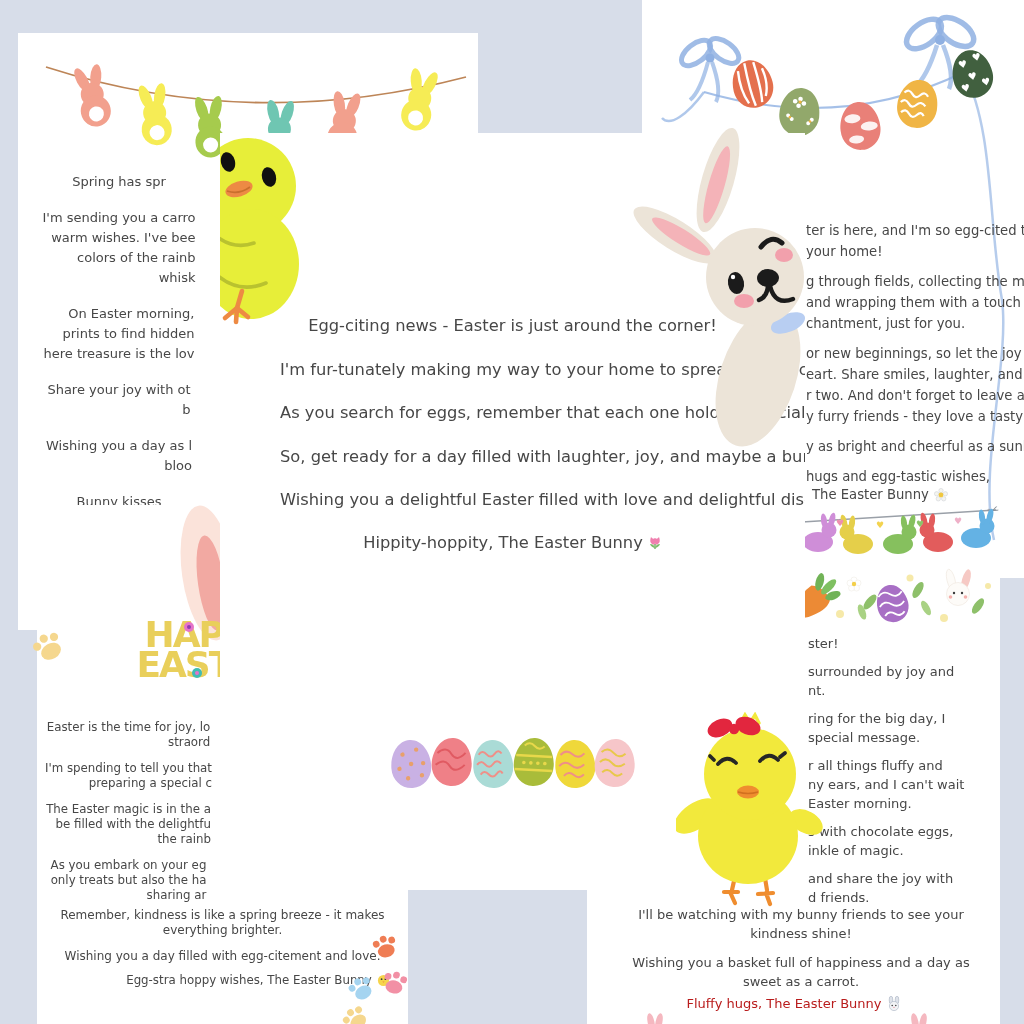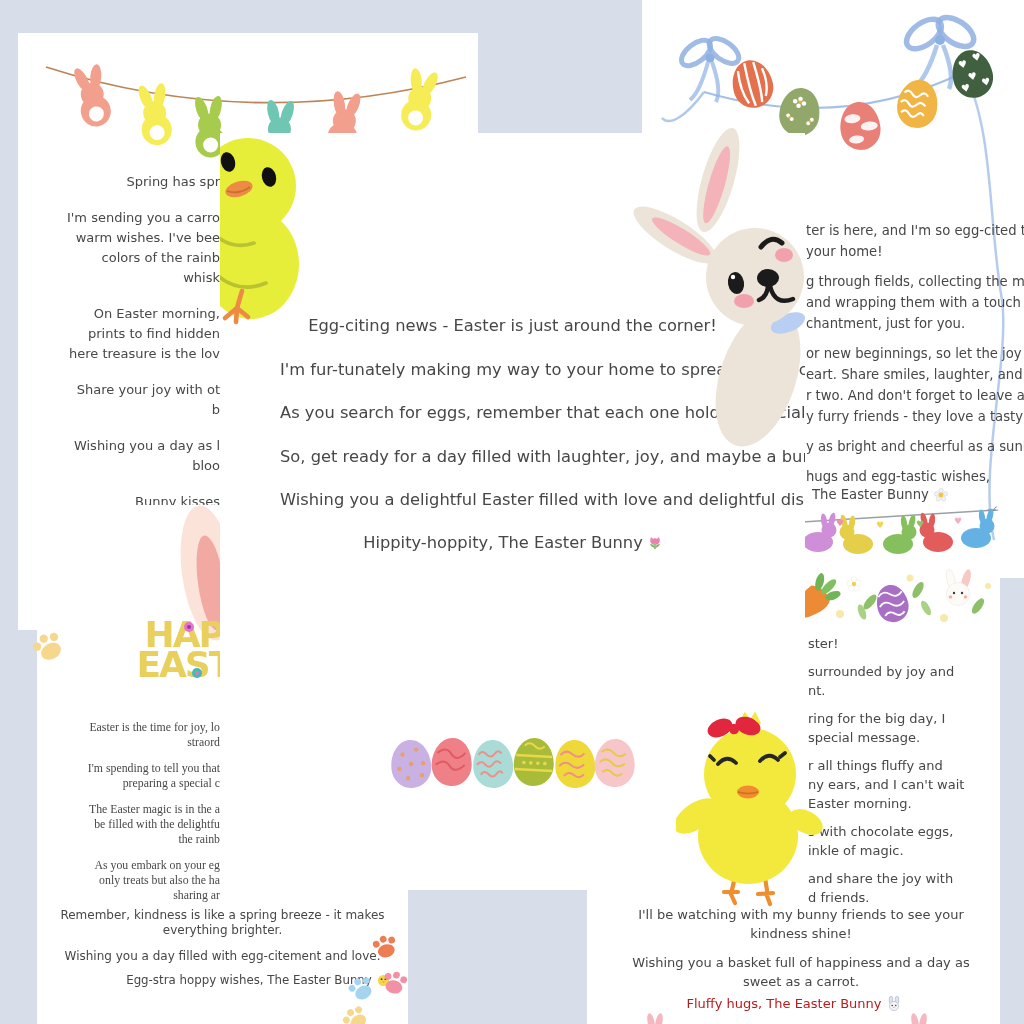--- a/index.html
+++ b/index.html
@@ -7,38 +7,38 @@
     font-family:"DejaVu Sans","Liberation Sans",sans-serif;}
   .page{position:absolute;background:#fff;}
   #page-tr{left:642px;top:0;width:382px;height:578px;z-index:1;}
   #page-br{left:587px;top:558px;width:413px;height:470px;z-index:2;}
   #page-tl{left:18px;top:33px;width:460px;height:597px;z-index:3;}
   #page-bl{left:37px;top:505px;width:371px;height:519px;z-index:4;}
   #page-center{left:220px;top:133px;width:585px;height:757px;z-index:5;overflow:hidden;}
   .clipart{position:absolute;z-index:6;}
   .deco{position:absolute;pointer-events:none;}
   .line{white-space:nowrap;}
-  .frag-right{display:flex;flex-direction:column;align-items:flex-end;text-align:right;}
+  .frag-right{display:flex;flex-direction:column;align-items:center;text-align:right;}
   .frag-left{display:flex;flex-direction:column;align-items:flex-start;text-align:left;}
   
   #tl-frags{position:absolute;left:0;top:139px;width:202px;font-size:13px;line-height:20px;color:#474747;}
   #tl-frags .para{margin-bottom:16px;}
   
   #tr-frags{position:absolute;left:164px;top:220px;font-size:13.2px;line-height:21px;color:#474747;}
   #tr-frags .para{margin-bottom:9px;}
   #tr-sig{position:absolute;left:170px;top:487px;font-size:13.2px;color:#474747;white-space:nowrap;}
   
   #br-frags{position:absolute;left:221px;top:76px;font-size:13px;line-height:19px;color:#474747;}
   #br-frags .para{margin-bottom:9px;}
   #br-full{position:absolute;left:0;top:347px;width:413px;text-align:center;font-size:13px;line-height:19px;color:#474747;}
   #br-full .para{margin-bottom:10px;padding-left:15px;}
   #br-full .line{white-space:normal;}
   #br-sig{position:absolute;left:0;top:438px;width:413px;text-align:center;font-size:13px;color:#b91c1c;}
   
-  #bl-frags{position:absolute;left:0;top:215px;width:183px;font-size:11.8px;line-height:15px;color:#474747;font-family:Liberation Serif, serif;}
+  #bl-frags{position:absolute;left:0;top:215px;width:183px;font-size:11.8px;line-height:15px;color:#474747;}
   #bl-frags .para{margin-bottom:11px;}
   #bl-full{position:absolute;left:0;top:403px;width:371px;text-align:center;font-size:12px;line-height:15px;color:#474747;}
   #bl-full .para{margin-bottom:11px;}
   #bl-sig{position:absolute;left:0;top:468px;width:442px;text-align:center;font-size:11.8px;color:#474747;}
   
   #center-text{padding-top:178px;text-align:center;color:#474747;font-size:16.3px;line-height:21.5px;}
   #center-text .para{width:465px;margin:4px auto 22px auto;}
   #center-sig{text-align:center;color:#474747;font-size:16.3px;margin-top:0;}
   #bl-logo{position:absolute;left:96px;top:115px;font-weight:800;font-size:36px;line-height:30px;
     letter-spacing:-2px;text-align:center;width:150px;}

